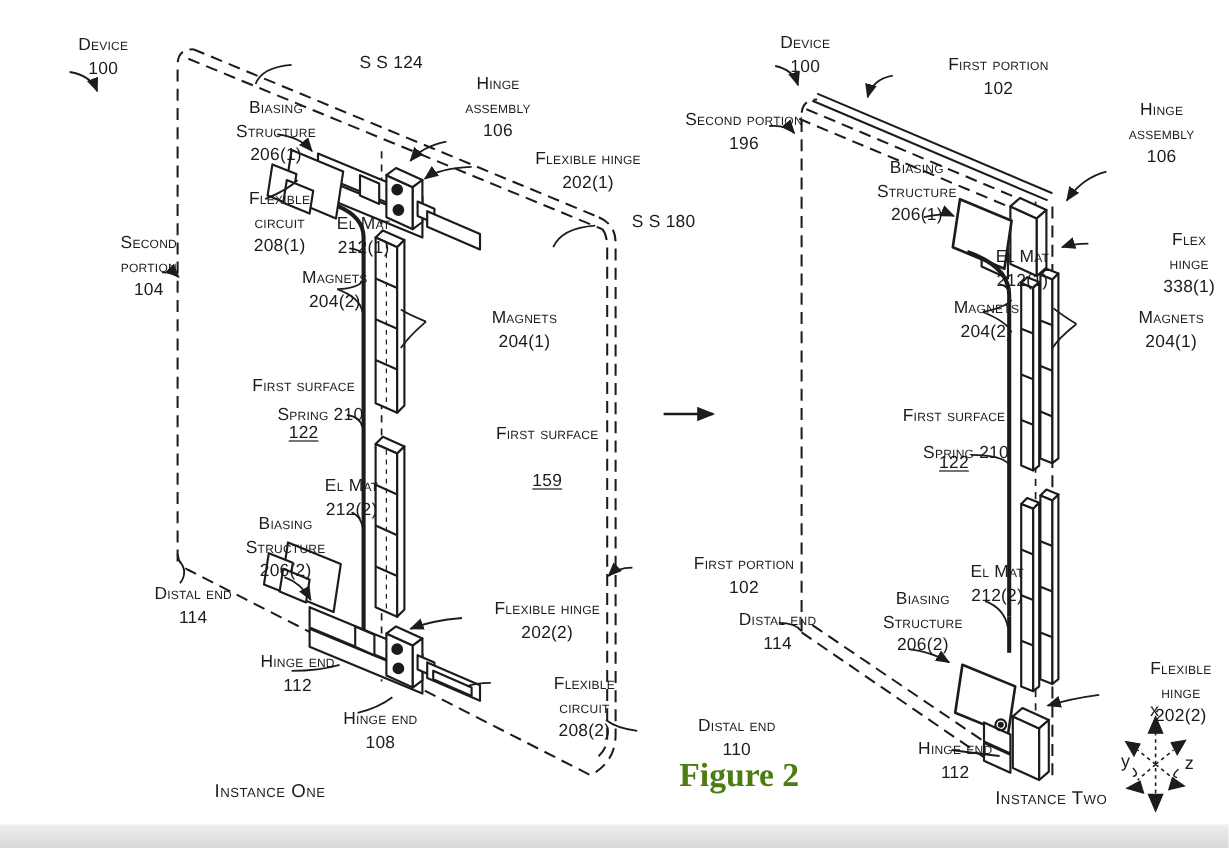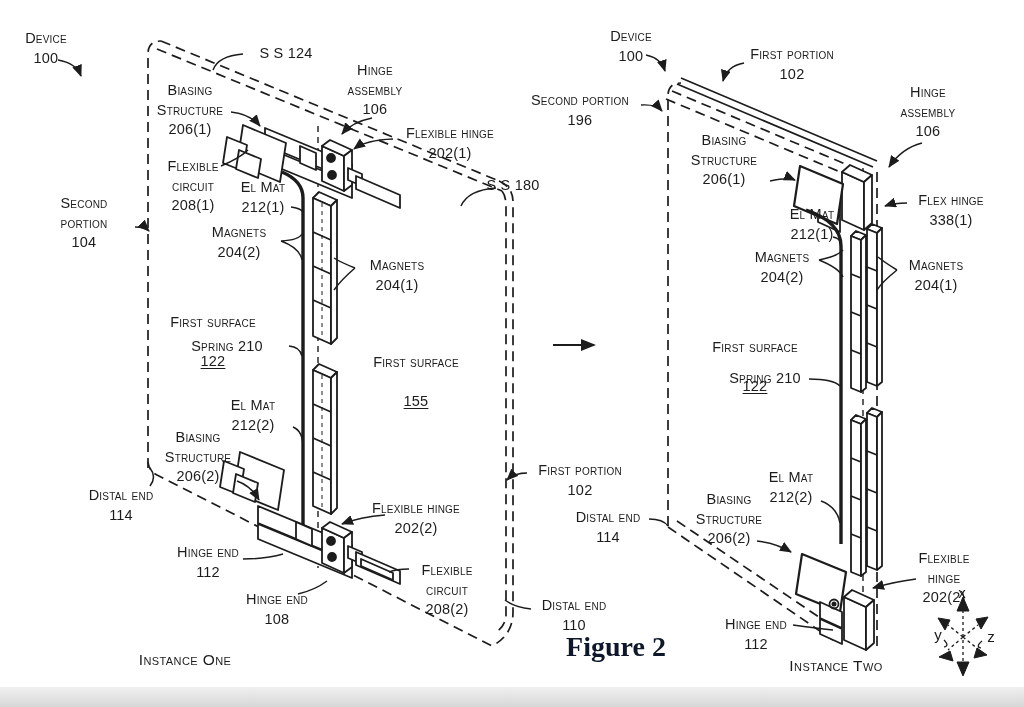--- a/index.html
+++ b/index.html
@@ -1,25 +1,25 @@
 <!DOCTYPE html>
 <html><head>
 <meta charset="utf-8">
 <style>
   html,body{margin:0;padding:0;background:#ffffff;}
   .canvas{position:relative;width:1024px;height:707px;background:#ffffff;overflow:hidden;
           font-family:"Liberation Sans",sans-serif;}
   svg.art{position:absolute;left:0;top:0;}
   .lbl{position:absolute;transform:translateX(-50%);text-align:center;
        font:400 14.5px/19.5px "Liberation Sans",sans-serif;font-variant:small-caps;
-       letter-spacing:.2px;color:#1c1c1c;white-space:pre-line;}
+       letter-spacing:.2px;color:#1c1c1c;white-space:pre-line;margin-left:40px;}
   .lbl .und{text-decoration:underline;text-underline-offset:2px;}
   .caption{font-size:15.5px;text-underline-offset:2px;letter-spacing:.4px;}
   .fig2{position:absolute;transform:translateX(-50%);font:700 28px "Liberation Serif",serif;
-        font-variant:normal;color:#0f172a;}
+        font-variant:normal;color:#4d7c0f;}
   .axis-lbl{position:absolute;transform:translateX(-50%);font:400 15px "Liberation Sans",sans-serif;color:#1c1c1c;}
   .edge-band{position:absolute;left:0;right:0;bottom:0;height:20px;
              background:linear-gradient(to bottom,#f0f0f0,#d7d7d7);}
 </style>
 </head>
 <body>
 
 <div class="canvas">
 
   <svg class="art" width="1024" height="707" viewBox="0 0 1024 707">
@@ -237,21 +237,21 @@
 204(2)</div>
   <div class="lbl" style="left:397px;top:256px">Magnets
 204(1)</div>
   <div class="lbl" style="left:213px;top:293px">
     <div>First surface</div>
     <div class="und">122</div>
   </div>
   <div class="lbl" style="left:227px;top:337px">Spring 210</div>
   <div class="lbl" style="left:416px;top:333px">
     <div>First surface</div>
-    <div class="und">155</div>
+    <div class="und">159</div>
   </div>
   <div class="lbl" style="left:253px;top:396px">El Mat
 212(2)</div>
   <div class="lbl" style="left:198px;top:428px">Biasing
 Structure
 206(2)</div>
   <div class="lbl" style="left:121px;top:486px">Distal end
 114</div>
   <div class="lbl" style="left:416px;top:499px">Flexible hinge
 202(2)</div>

